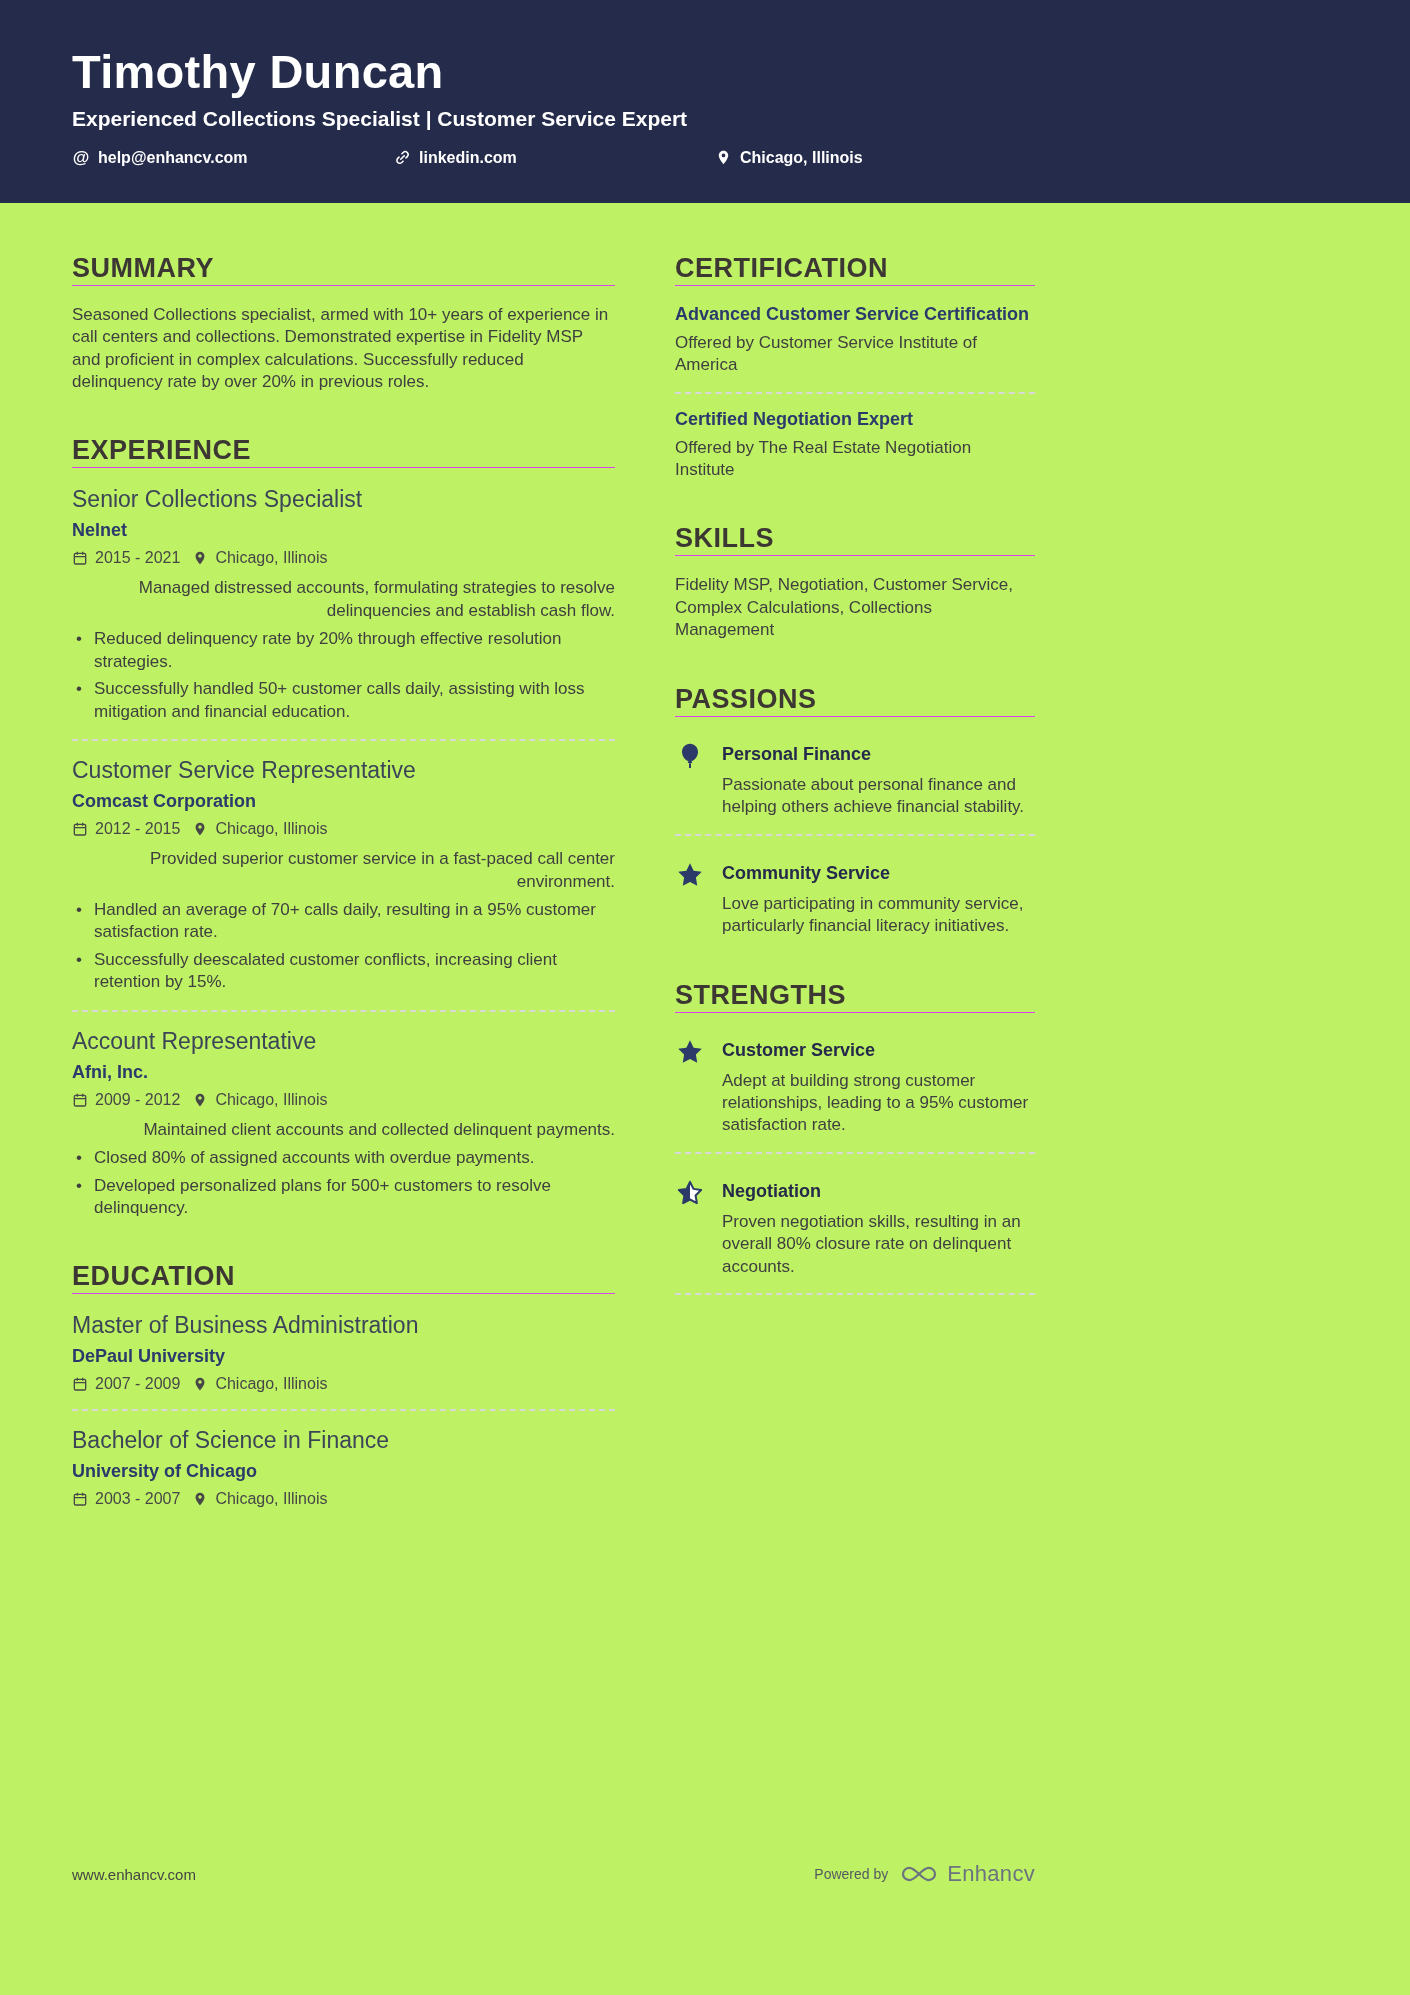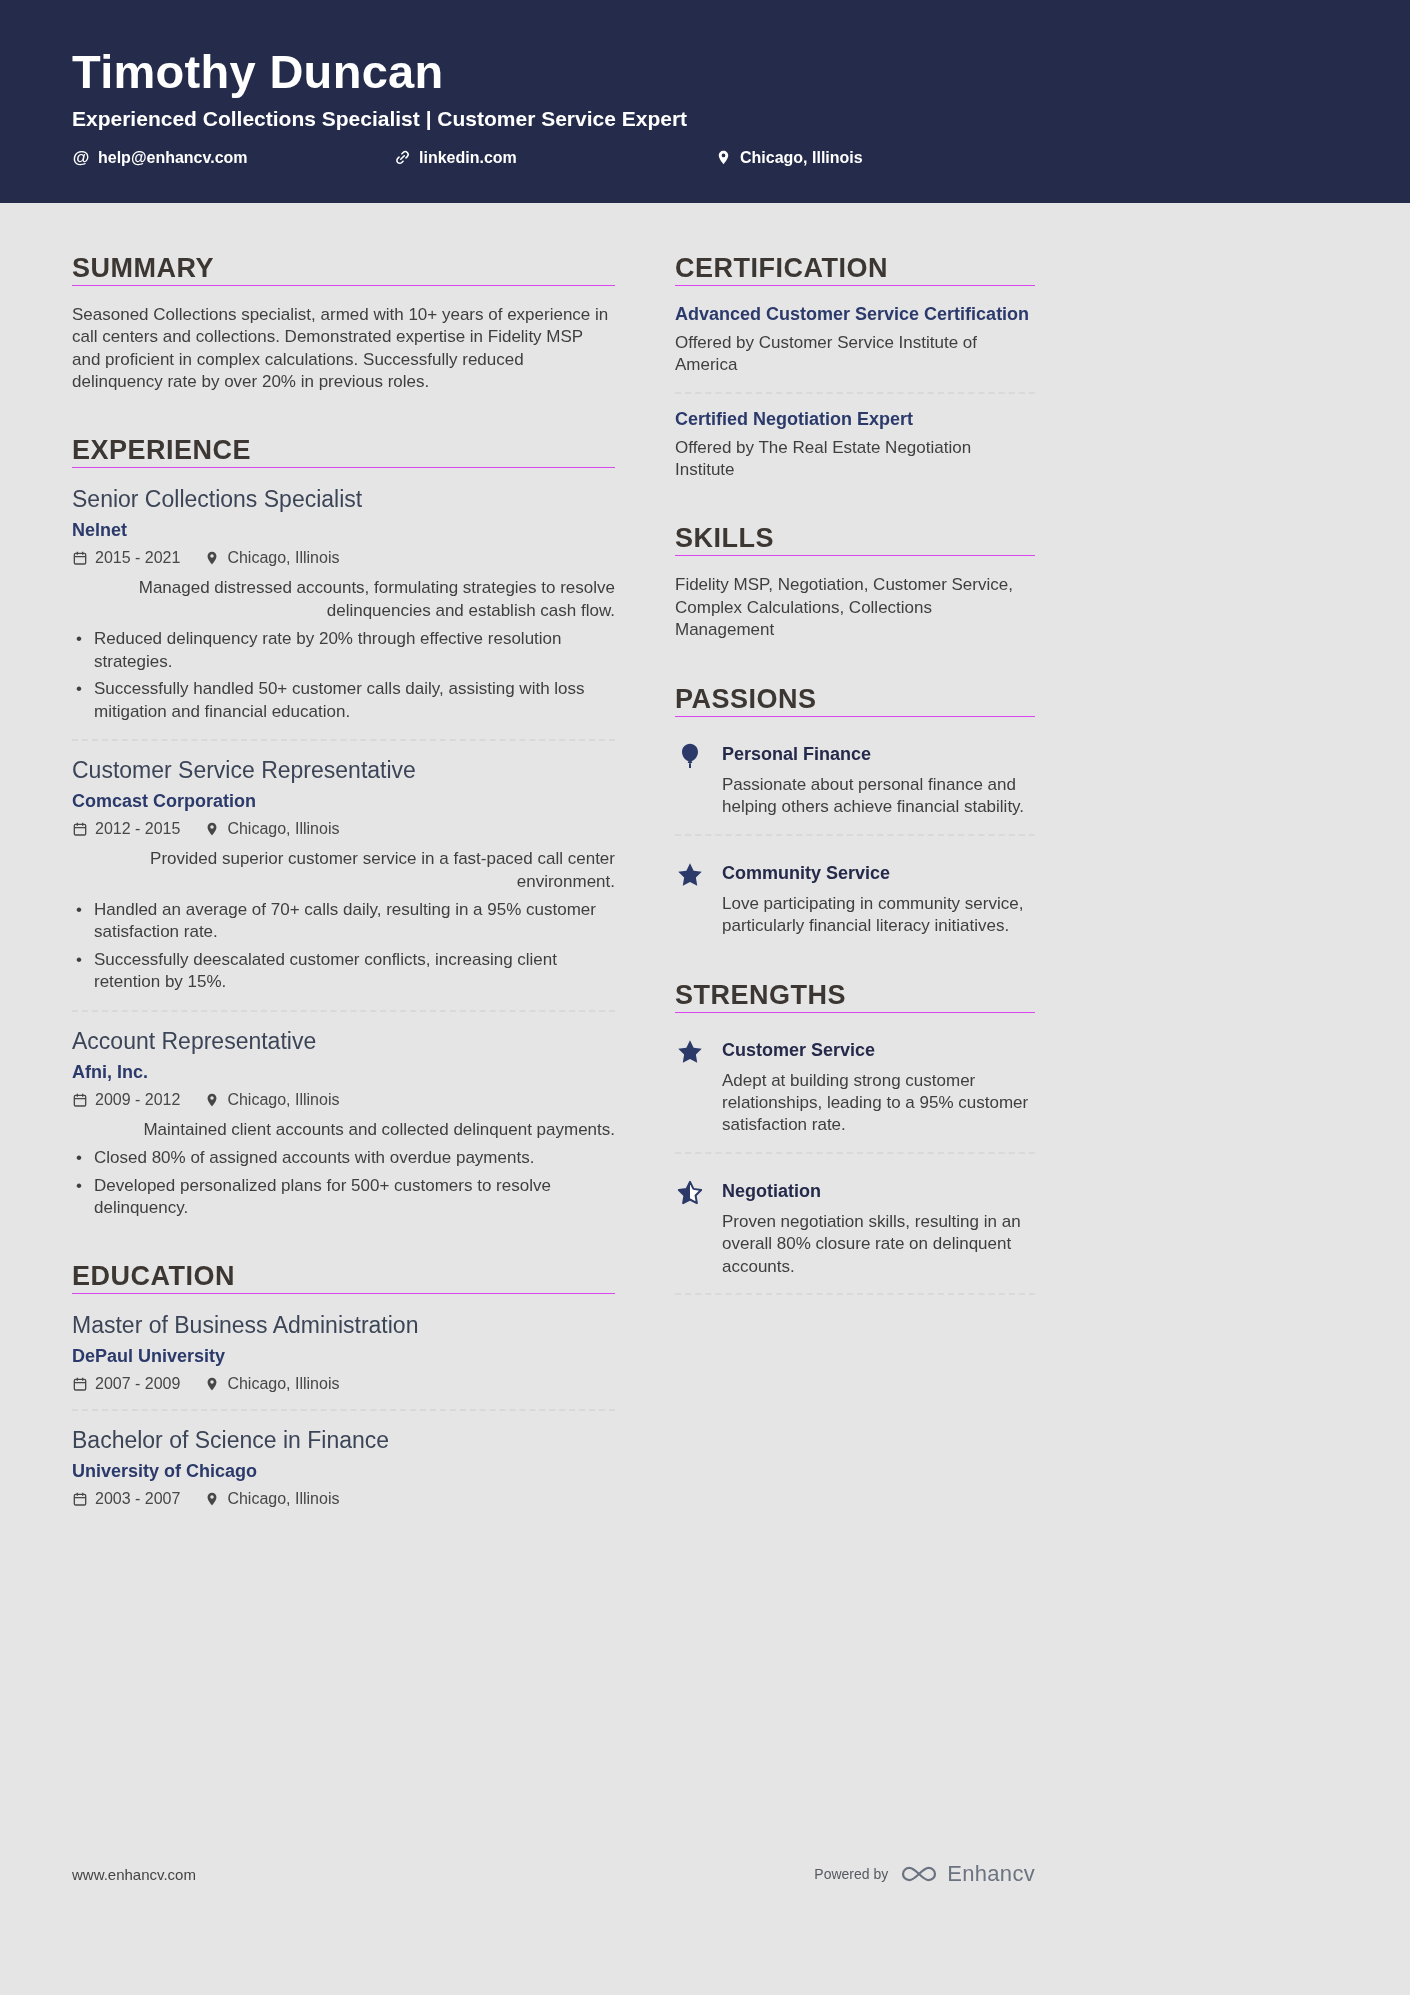--- a/index.html
+++ b/index.html
@@ -2,21 +2,21 @@
 <html lang="en"><head>
 <meta charset="utf-8">
 <style>
   * { margin:0; padding:0; box-sizing:border-box; }
   body {
     width:1410px; height:1995px;
     background:#ffffff;
     font-family:"Liberation Sans","DejaVu Sans",sans-serif;
     color:#3f3f3f;
   }
-  .page { position:relative; width:1410px; height:1995px; background:#e5e5e5; overflow:hidden; }
+  .page { position:relative; width:1410px; height:1995px; background:#bef264; overflow:hidden; }
 
   
   .hdr { background:#252b4a; color:#ffffff; padding:46px 0 36px 72px; }
   .hdr h1 { font-size:47px; font-weight:bold; letter-spacing:.3px; line-height:1.1; }
   .hdr-title { font-size:21px; font-weight:bold; margin-top:9px; }
   .hdr-contacts { display:flex; margin-top:18px; width:963px; }
   .contact { display:flex; align-items:center; gap:8px; width:321px; font-size:16px; font-weight:bold; }
   .c-icon { display:inline-flex; align-items:center; justify-content:center; width:18px; height:18px; flex:none; }
   .c-icon svg { width:17px; height:17px; }
   .at-glyph { font-size:17px; font-weight:bold; color:#ffffff; }
@@ -29,21 +29,21 @@
   .section { margin-bottom:42px; }
   h2.sec {
     font-size:27px; font-weight:bold; color:#3d3733; letter-spacing:.5px;
     padding-bottom:1px; border-bottom:1px solid #d946ef; margin-bottom:18px;
   }
   .body-text { font-size:17px; line-height:1.32; color:#3f3f3f; }
 
   
   .entry-title { font-size:23px; font-weight:normal; color:#3c4557; margin-bottom:7px; }
   .entry-org { font-size:18px; font-weight:bold; color:#2b3a6b; margin-bottom:8px; }
-  .meta { display:flex; align-items:flex-start; gap:24px; font-size:16px; color:#474747; margin-bottom:10px; }
+  .meta { display:flex; align-items:flex-start; gap:12px; font-size:16px; color:#474747; margin-bottom:10px; }
   .meta .m { display:flex; align-items:center; gap:7px; }
   .meta svg { width:16px; height:16px; }
   .job-desc { margin-bottom:6px;text-align:right; }
   ul.bullets { list-style:none; }
   ul.bullets li { position:relative; padding-left:22px; margin-bottom:5px; font-size:17px; line-height:1.32; color:#3f3f3f; }
   ul.bullets li::before { content:"\2022"; position:absolute; left:4px; color:#3f3f3f; }
   .divider { border-top:2px dashed #d9d9d9; margin:16px 0; }
 
   
   .cert-title { font-size:18px; font-weight:bold; color:#2b3a6b; margin-bottom:7px; }

